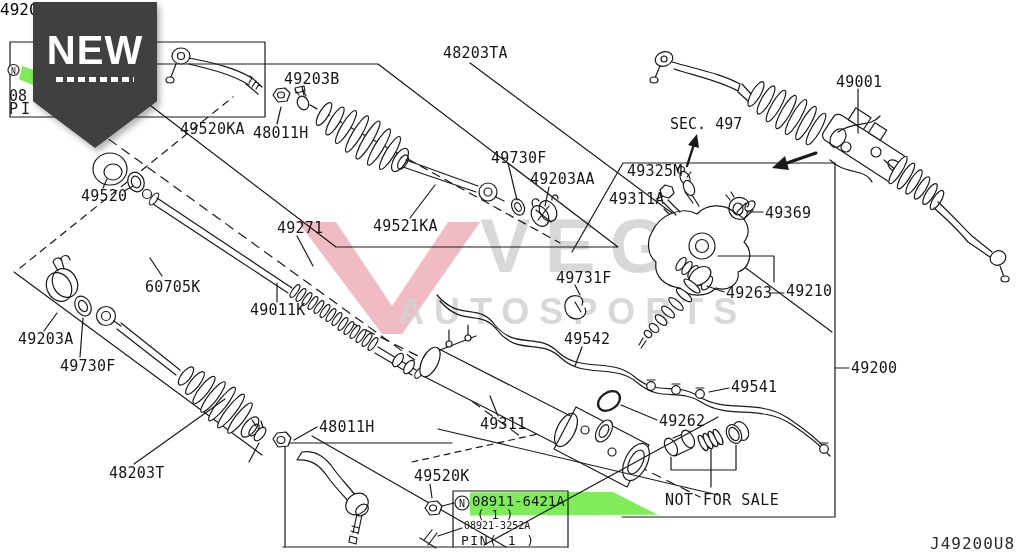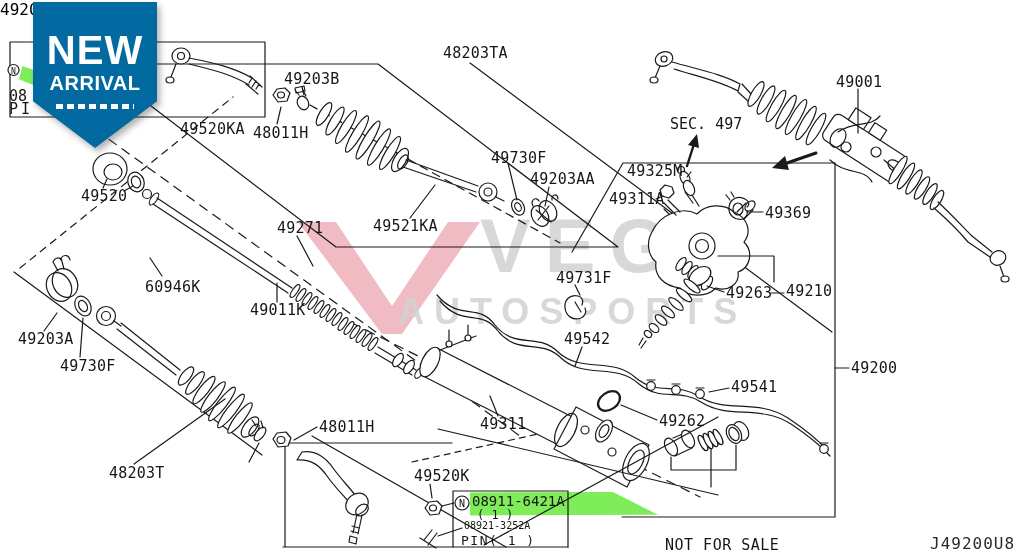--- a/index.html
+++ b/index.html
@@ -17,21 +17,21 @@
            clip-path:polygon(0 2%,76% 0,100% 95%,0 98%);}
   #hl-corner{left:19px;top:66px;width:17px;height:19px;
              clip-path:polygon(20% 0,100% 25%,85% 100%,0 70%);}
   
   svg.art{position:absolute;left:0;top:0;z-index:3;}
   
   .plabel{position:absolute;z-index:6;font-size:15px;color:#161616;white-space:nowrap;
           letter-spacing:.2px;line-height:1;}
   .small-txt{position:absolute;z-index:6;color:#161616;white-space:nowrap;line-height:1;}
   #sec-ref{left:656px;top:117px;font-size:15px;margin-left:14px;}
-  #nfs{left:665px;top:493px;font-size:15px;letter-spacing:.5px;margin-top:45px;}
+  #nfs{left:665px;top:493px;font-size:15px;letter-spacing:.5px;}
   #diagram-code{left:930px;top:536px;font-size:16px;color:#2a2a2a;letter-spacing:1px;}
   #co-part1{left:472px;top:494px;font-size:14px;}
   #co-qty1{left:477px;top:509px;font-size:12px;}
   #co-part2{left:464px;top:521px;font-size:10px;}
   #co-qty2{left:461px;top:534px;font-size:13px;letter-spacing:1.5px;}
   #cc-line1{left:9px;top:89px;font-size:15px;}
   #cc-line2{left:9px;top:102px;font-size:15px;letter-spacing:3px;}
   
   .badge-wrap{position:absolute;left:33px;top:2px;z-index:9;
               filter:drop-shadow(3px 4px 3px rgba(0,0,0,.30));}
@@ -416,21 +416,21 @@
   <span class="plabel" style="left:627px;top:164px">49325M</span>
   <span class="plabel" style="left:609px;top:192px">49311A</span>
   <span class="plabel" style="left:765px;top:206px">49369</span>
   <span class="plabel" style="left:81px;top:189px">49520</span>
   <span class="plabel" style="left:277px;top:221px">49271</span>
   <span class="plabel" style="left:373px;top:219px">49521KA</span>
   <span class="plabel" style="left:556px;top:271px">49731F</span>
   <span class="plabel" style="left:726px;top:286px">49263</span>
   <span class="plabel" style="left:786px;top:284px">49210</span>
   <span class="plabel" style="left:564px;top:332px">49542</span>
-  <span class="plabel" style="left:145px;top:280px">60946K</span>
+  <span class="plabel" style="left:145px;top:280px">60705K</span>
   <span class="plabel" style="left:250px;top:303px">49011K</span>
   <span class="plabel" style="left:18px;top:332px">49203A</span>
   <span class="plabel" style="left:60px;top:359px">49730F</span>
   <span class="plabel" style="left:731px;top:380px">49541</span>
   <span class="plabel" style="left:659px;top:414px">49262</span>
   <span class="plabel" style="left:319px;top:420px">48011H</span>
   <span class="plabel" style="left:480px;top:417px">49311</span>
   <span class="plabel" style="left:109px;top:466px">48203T</span>
   <span class="pl
 abel" style="left:228px;top:464px">49203B</span>
@@ -447,20 +447,19 @@
   <span class="small-txt" id="co-qty1">( 1 )</span>
   <span class="small-txt" id="co-part2">08921-3252A</span>
   <span class="small-txt" id="co-qty2">PIN( 1 )</span>
 
   
   <span class="small-txt" id="cc-line1">08</span>
   <span class="small-txt" id="cc-line2">PI</span>
 
   
   <div class="badge-wrap">
-    <div class="badge" style="background-color: #0369a1;">
+    <div class="badge" style="background-color: #404040;">
       <div class="badge-line1" style="color: rgb(255, 255, 255);">NEW</div>
-      <div class="badge-line2" style="color: rgb(255, 255, 255);">ARRIVAL</div>
       <div class="badge-dashes"></div>
     </div>
   </div>
 
 </div>
 
 </body></html>

